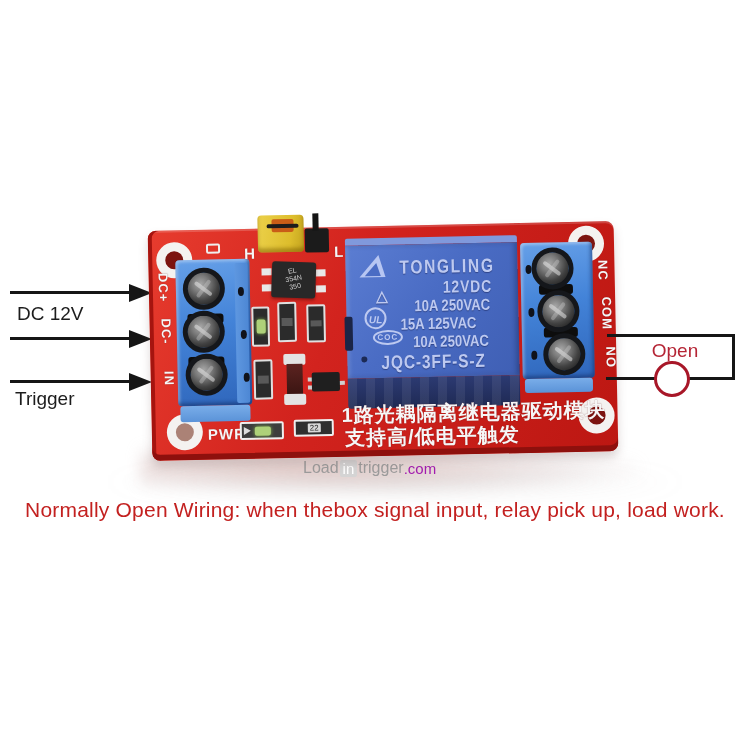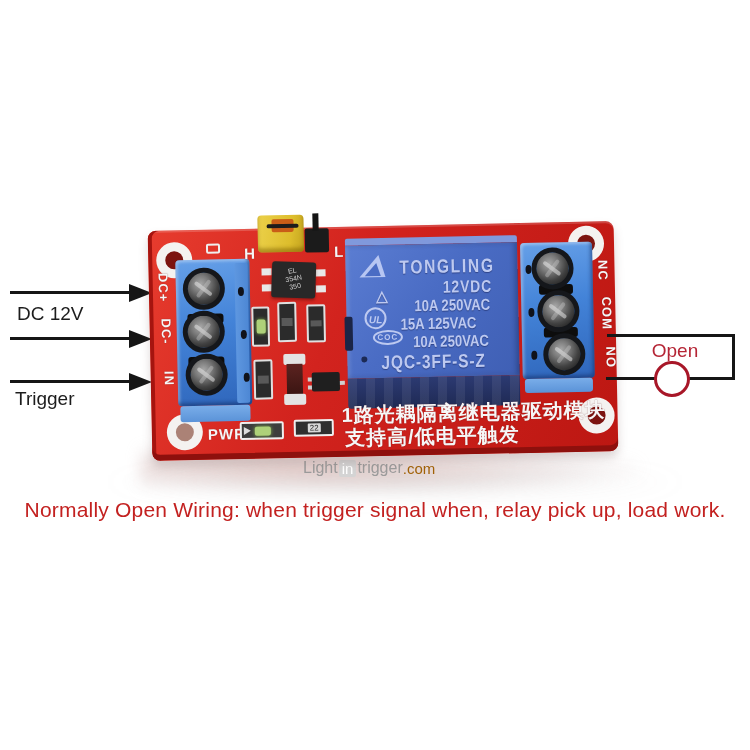--- a/index.html
+++ b/index.html
@@ -74,21 +74,21 @@
   .pcbtext{color:#f6f6f6;font-weight:bold;text-shadow:0 0 1px rgba(90,0,0,.6);}
 
   
   .loadline{background:#161616;}
   .loadcircle{width:30px;height:30px;border:3px solid #a81728;border-radius:50%;background:#ffffff;}
 
   
   .caption{left:0;top:498px;width:750px;text-align:center;font-size:21px;color:#c32120;letter-spacing:.2px;}
   .wm{left:303px;top:459px;display:flex;align-items:center;color:#9b9b9b;font-size:16px;}
   .wm .inbox{background:#d4d4d4;color:#ffffff;border-radius:2px;padding:0 3px;margin:0 1px;font-size:15px;}
-  .wm .dotcom{font-size:15px;color:#a16207;}
+  .wm .dotcom{font-size:15px;color:#a21caf;}
 </style>
 </head>
 <body>
 
 <div class="stage">
 
   <div class="abs shadow1"></div>
   <div class="abs shadow2"></div>
 
   <div class="abs ann-line" style="left:10px;top:291px;width:120px;"></div>
@@ -224,21 +224,21 @@
     </div>
   </div>
 
   <div class="abs loadline" style="left:607px;top:334px;width:128px;height:3px;z-index:2;"></div>
   <div class="abs loadline" style="left:732px;top:334px;width:3px;height:46px;z-index:2;"></div>
   <div class="abs loadline" style="left:606px;top:377px;width:129px;height:3px;z-index:2;"></div>
   <div class="abs loadcircle" style="left:654px;top:361px;z-index:3;"></div>
   <div class="abs" style="left:630px;top:340px;width:90px;text-align:center;font-size:19px;color:#b52535;z-index:3;">Open</div>
 
   <div class="abs wm">
-    <span>Light</span>
+    <span>Load</span>
       <span class="inbox">in</span>
       <span>trigger</span>
       <span class="dotcom">.com</span>
   </div>
 
-  <div class="abs caption">Normally Open Wiring: when trigger signal when, relay pick up, load work.</div>
+  <div class="abs caption">Normally Open Wiring: when thebox signal input, relay pick up, load work.</div>
 
 </div>
 
 </body></html>

